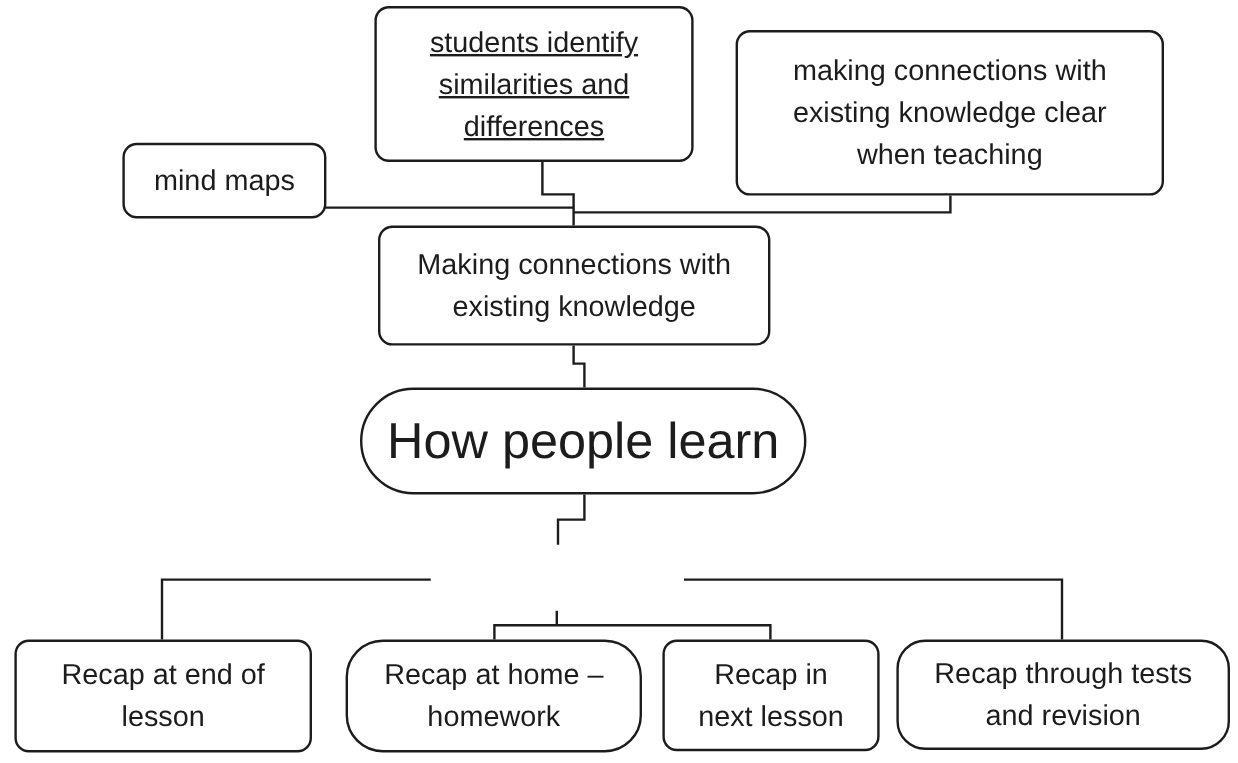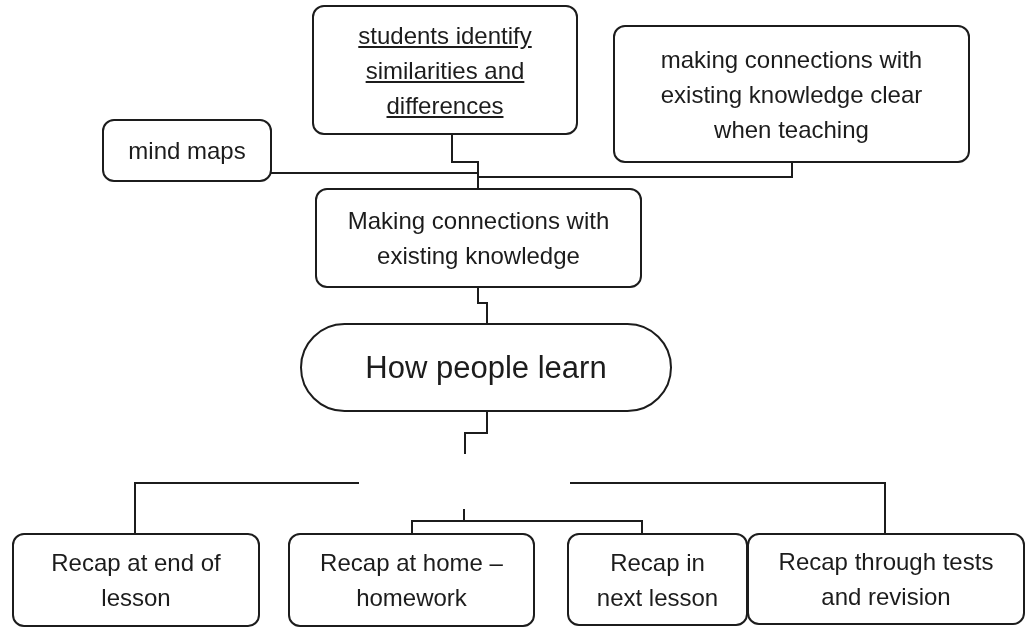--- a/index.html
+++ b/index.html
@@ -37,33 +37,33 @@
     display: flex;
     align-items: center;
     justify-content: center;
     text-align: center;
     font-size: 24px;
     line-height: 35px;
     white-space: pre-line;
   }
   .node.oval {
     border-radius: 45px;
-    font-size: 31px;
+    font-size: 42px;
     line-height: 44px;
   }
   #n-mind-maps    { left: 102px; top:  92px; width: 170px; height:  63px; margin-top: 27px; }
   #n-students     { left: 312px; top:   5px; width: 266px; height: 130px; text-decoration: underline; }
   #n-teaching     { left: 613px; top:  25px; width: 357px; height: 138px; }
   #n-connections  { left: 315px; top: 188px; width: 327px; height: 100px; }
   #n-center       { left: 300px; top: 323px; width: 372px; height:  89px; }
   #n-repetition   { left: 359px; top: 454px; width: 211px; height:  55px; }
   #n-recap-end    { left:  12px; top: 533px; width: 248px; height:  94px; }
-  #n-recap-home   { left: 288px; top: 533px; width: 247px; height:  94px; }
-  #n-recap-next   { left: 567px; top: 533px; width: 181px; height:  93px; }
-  #n-recap-tests  { left: 747px; top: 533px; width: 278px; height:  92px; }
+  #n-recap-home   { left: 288px; top: 533px; width: 247px; height:  94px; border-radius: 31px; }
+  #n-recap-next   { left: 552px; top: 533px; width: 181px; height:  93px; }
+  #n-recap-tests  { left: 747px; top: 533px; width: 278px; height:  92px; border-radius: 24px; }
 </style>
 </head>
 <body>
 
 <div class="canvas">
 
   <svg class="connectors" viewBox="0 0 1032 636" xmlns="http://www.w3.org/2000/svg">
     <path d="M186 155 V173 H478"></path>
     <path d="M452 135 V162 H478 V188"></path>
     <path d="M792 163 V177 H478"></path>

